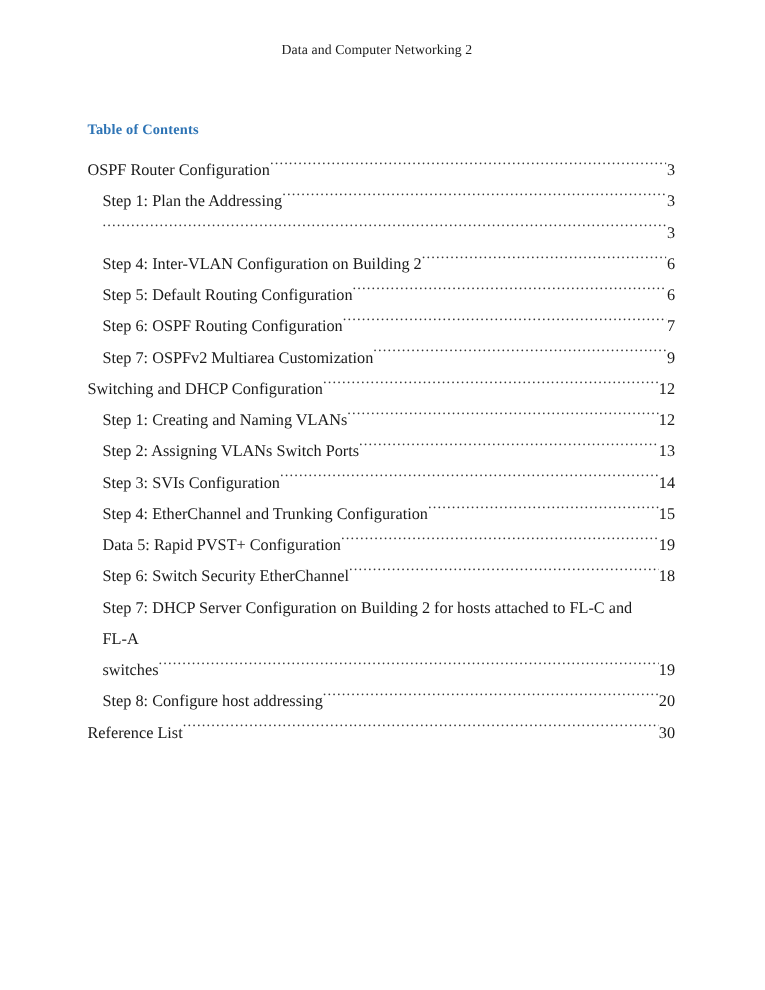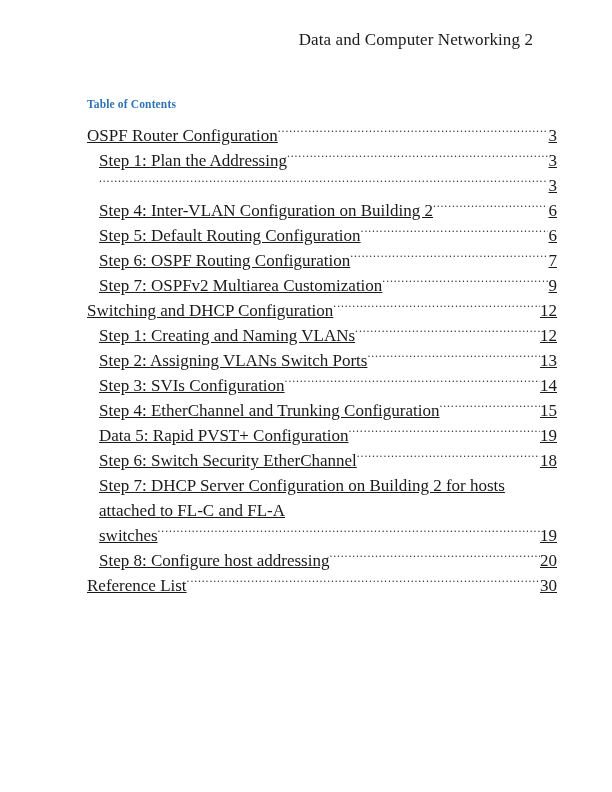--- a/index.html
+++ b/index.html
@@ -24,53 +24,52 @@
     height: 792px;
     background: #ffffff;
   }
 
   
   .doc-header {
     position: absolute;
     left: 70px;
     top: 33px;
     width: 463px;
-    text-align: right;
-    font-size: 17px;
+    text-align: center;
+    font-size: 11px;
     line-height: 14px;
     color: #1a1a1a;
     letter-spacing: 0.1px;
   }
 
   
   .toc {
     position: absolute;
-    left: 87px;
+    left: 70px;
     top: 96px;
     width: 470px;
   }
 
   .toc-title {
     font-size: 11.5px;
     font-weight: bold;
     color: #2e74b5;
     line-height: 16px;
     margin-bottom: 11px;
     letter-spacing: 0.15px;
   }
 
   
   .toc-entry {
     position: relative;
-    font-size: 17px;
+    font-size: 13px;
     line-height: 25px;
     color: #1a1a1a;
     width: 470px;
     box-sizing: border-box;
-    text-decoration: underline;
   }
   .toc-entry.level-2 {
     padding-left: 12px;
   }
 
   
   .entry-row {
     display: flex;
     align-items: baseline;
     width: 100%;

